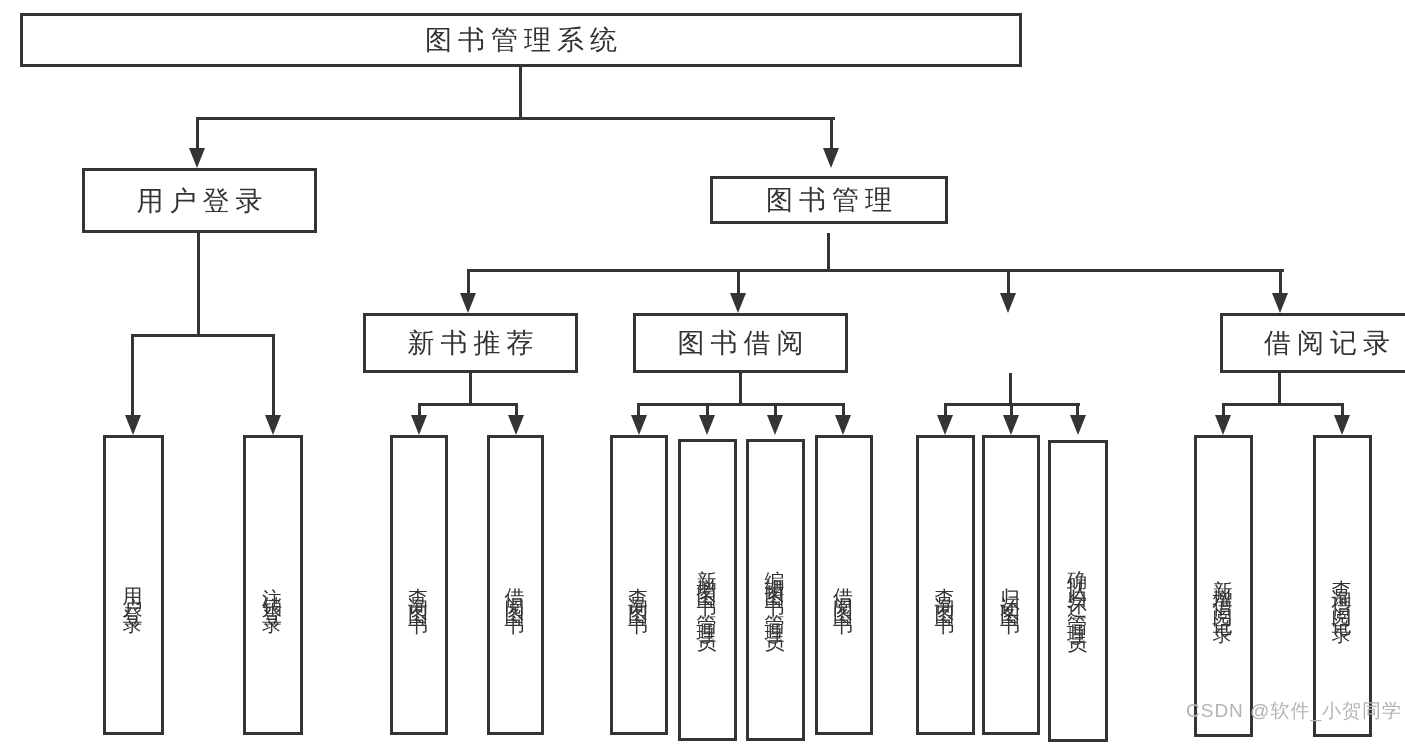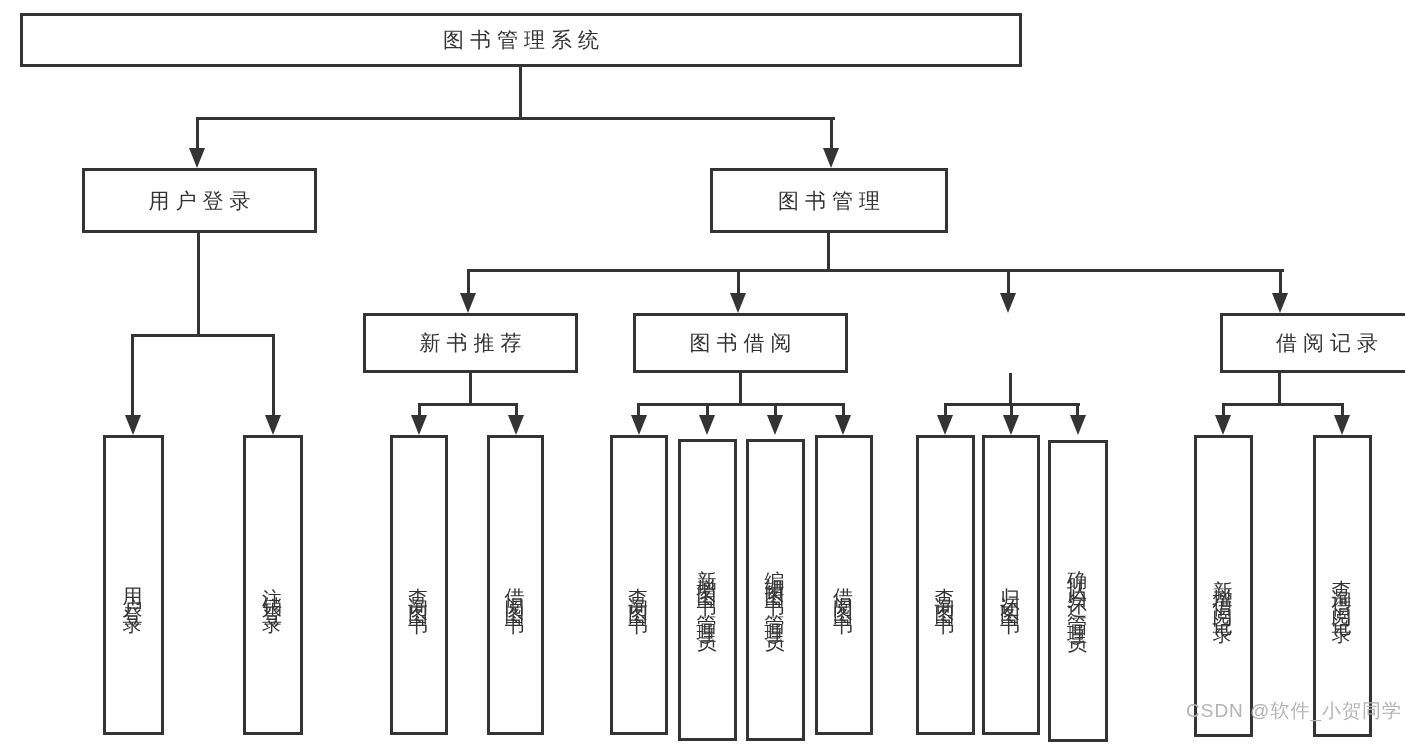--- a/index.html
+++ b/index.html
@@ -11,21 +11,21 @@
   html,body{margin:0;padding:0;background:var(--background);}
   .stage{
     position:relative;width:1405px;height:747px;background:var(--background);
     font-family:"Liberation Sans","DejaVu Sans",sans-serif;overflow:hidden;
   }
   .box{
     position:absolute;border:3px solid var(--line);background:#fff;
     box-sizing:border-box;display:flex;align-items:center;justify-content:center;
     color:var(--text);
   }
-  .hl{font-size:21px;letter-spacing:6px;padding-left:6px;white-space:nowrap;}
+  .hl{font-size:27px;letter-spacing:6px;padding-left:6px;white-space:nowrap;}
   .vt{
     writing-mode:vertical-rl;text-orientation:mixed;
     font-size:20px;letter-spacing:9px;padding-top:9px;white-space:nowrap;
   }
   .vl{position:absolute;width:3px;background:var(--line);}
   .hline{position:absolute;height:3px;background:var(--line);}
   .arrow{
     position:absolute;width:0;height:0;
     border-left:8px solid transparent;border-right:8px solid transparent;
     border-top:20px solid var(--line);
@@ -47,21 +47,21 @@
   <div class="vl" style="left:519px;top:67px;height:52px"></div>
   <div class="hline" style="left:196px;top:117px;width:639px"></div>
   <div class="vl" style="left:196px;top:117px;height:33px"></div>
   <div class="arrow" style="left:189px;top:148px"></div>
   <div class="vl" style="left:830px;top:117px;height:33px"></div>
   <div class="arrow" style="left:823px;top:148px"></div>
 
   <div class="box" style="left:82px;top:168px;width:235px;height:65px">
     <span class="hl">用户登录</span>
   </div>
-  <div class="box" style="left:710px;top:168px;width:238px;height:65px">
+  <div class="box" style="left:710px;top:176px;width:238px;height:48px">
     <span class="hl">图书管理</span>
   </div>
 
   <div class="vl" style="left:197px;top:233px;height:104px"></div>
   <div class="hline" style="left:131px;top:334px;width:144px"></div>
   <div class="vl" style="left:131px;top:334px;height:83px"></div>
   <div class="arrow" style="left:125px;top:415px"></div>
   <div class="vl" style="left:272px;top:334px;height:83px"></div>
   <div class="arrow" style="left:265px;top:415px"></div>
 

